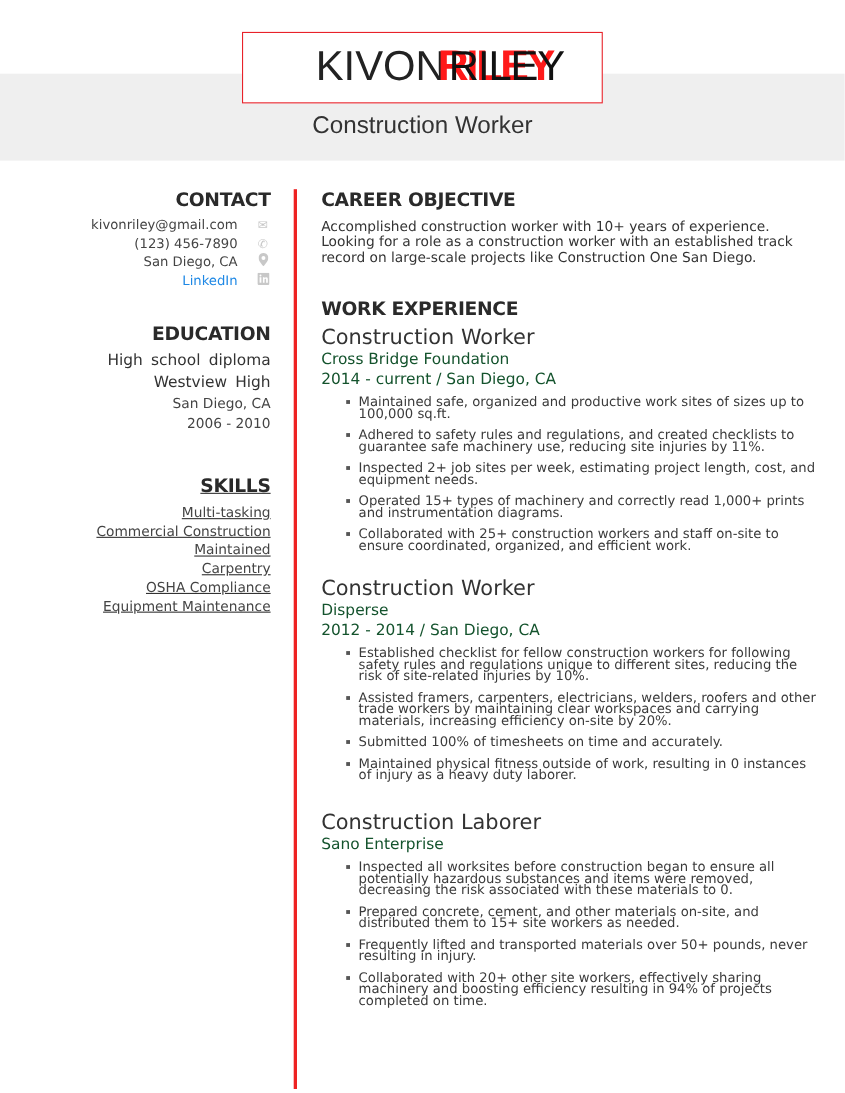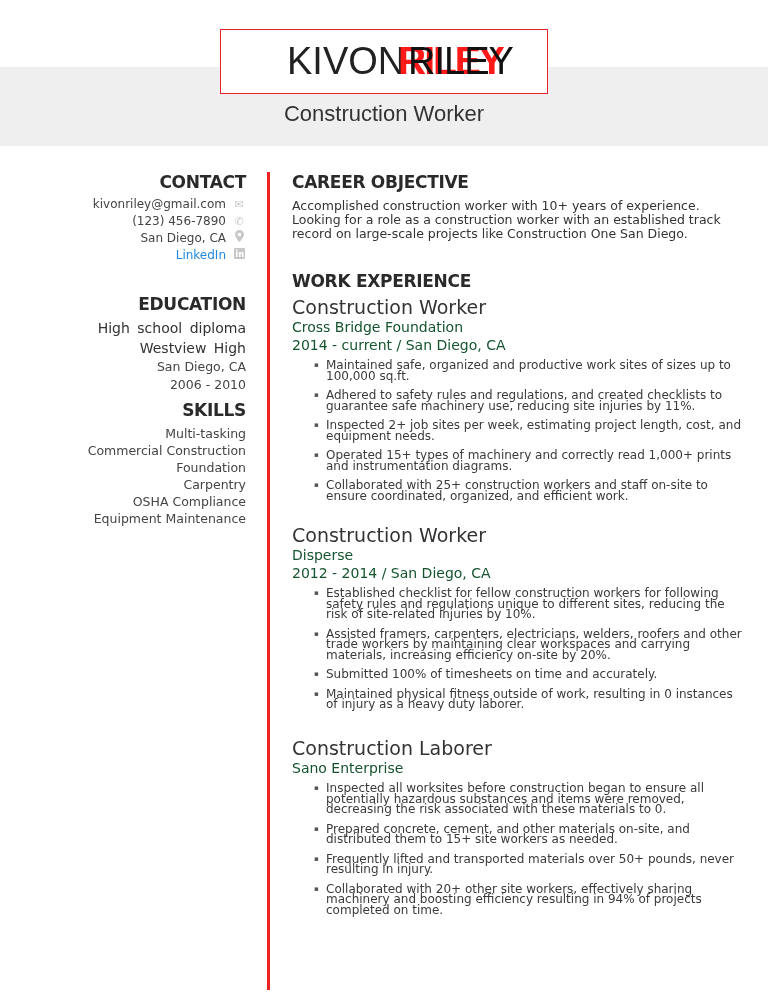--- a/index.html
+++ b/index.html
@@ -10,21 +10,21 @@
     .name-box { position: absolute; left: 220px; top: 29px; width: 328px; height: 65px; border: 1.5px solid #e8222a; background: #ffffff; }
     .name-first { position: absolute; left: 46px; top: 10px; font-family: "Liberation Sans", sans-serif; font-size: 38px; color: #222222; letter-spacing: 0px; margin-left: 20px; }
     .name-last-red { position: absolute; left: 177px; top: 9px; font-family: "Liberation Sans", sans-serif; font-weight: bold; font-size: 39px; color: #ff1a1a; letter-spacing: -2px; }
     .name-last-black { position: absolute; left: 187px; top: 10px; font-family: "Liberation Sans", sans-serif; font-size: 38px; color: #111111; letter-spacing: -1px; }
     .job-title { position: absolute; left: 0; width: 768px; top: 101px; text-align: center; font-family: "Liberation Sans", sans-serif; font-size: 22px; color: #333333; }
 
     .divider { position: absolute; left: 267px; top: 172px; width: 3px; height: 818px; background: #ee2222; }
 
     .left { position: absolute; left: 60px; width: 186px; text-align: right; }
     .sec-head { font-family: "DejaVu Sans", sans-serif; font-weight: bold; font-size: 17px; color: #2a2a2a; letter-spacing: -0.3px; }
-    .contact-row { font-size: 12px; color: #444; height: 17px; line-height: 17px; display: flex; justify-content: flex-end; align-items: center; }
+    .contact-row { font-size: 12px; color: #444; height: 17px; line-height: 17px; display: flex; justify-content: flex-end; align-items: center; gap: 10px; }
     .contact-row .ico { width: 14px; margin-left: 6px; color: #c8c8c8; font-size: 11px; text-align: center; display: inline-block; }
     .contact-row.link span.t { color: #1e88e5; }
     .edu-big { font-size: 14px; color: #333; line-height: 20px; word-spacing: 3px; }
     .edu-small { font-size: 12.5px; color: #444; line-height: 18px; }
     .skill { font-size: 12.5px; color: #444; line-height: 17px; }
 
     .right { position: absolute; left: 292px; width: 450px; }
     .r-head { font-weight: bold; font-size: 17px; color: #2a2a2a; letter-spacing: -0.3px; }
     .objective { font-size: 12.5px; color: #333; line-height: 14px; margin-top: 7px; }
     .job-role { font-size: 19px; color: #333; line-height: 22px; }
@@ -82,26 +82,26 @@
 <div class="left" style="top:294px;">
   <div class="sec-head">EDUCATION</div>
   <div style="margin-top:4px;">
     <div class="edu-big">High school diploma</div>
     <div class="edu-big">Westview High</div>
     <div class="edu-small">San Diego, CA</div>
     <div class="edu-small">2006 - 2010</div>
   </div>
 </div>
 
-<div class="left" style="top:400px;">
+<div class="left" style="top:432px;text-decoration:underline;">
   <div class="sec-head">SKILLS</div>
   <div style="margin-top:5px;">
     <div class="skill">Multi-tasking</div>
     <div class="skill">Commercial Construction</div>
-    <div class="skill">Foundation</div>
+    <div class="skill">Maintained</div>
     <div class="skill">Carpentry</div>
     <div class="skill">OSHA Compliance</div>
     <div class="skill">Equipment Maintenance</div>
   </div>
 </div>
 
 <div class="right" style="top:172px;">
   <div class="r-head">CAREER OBJECTIVE</div>
   <div class="objective">Accomplished construction worker with 10+ years of experience. Looking for a role as a construction worker with an established track record on large-scale projects like Construction One San Diego.</div>
 </div>

